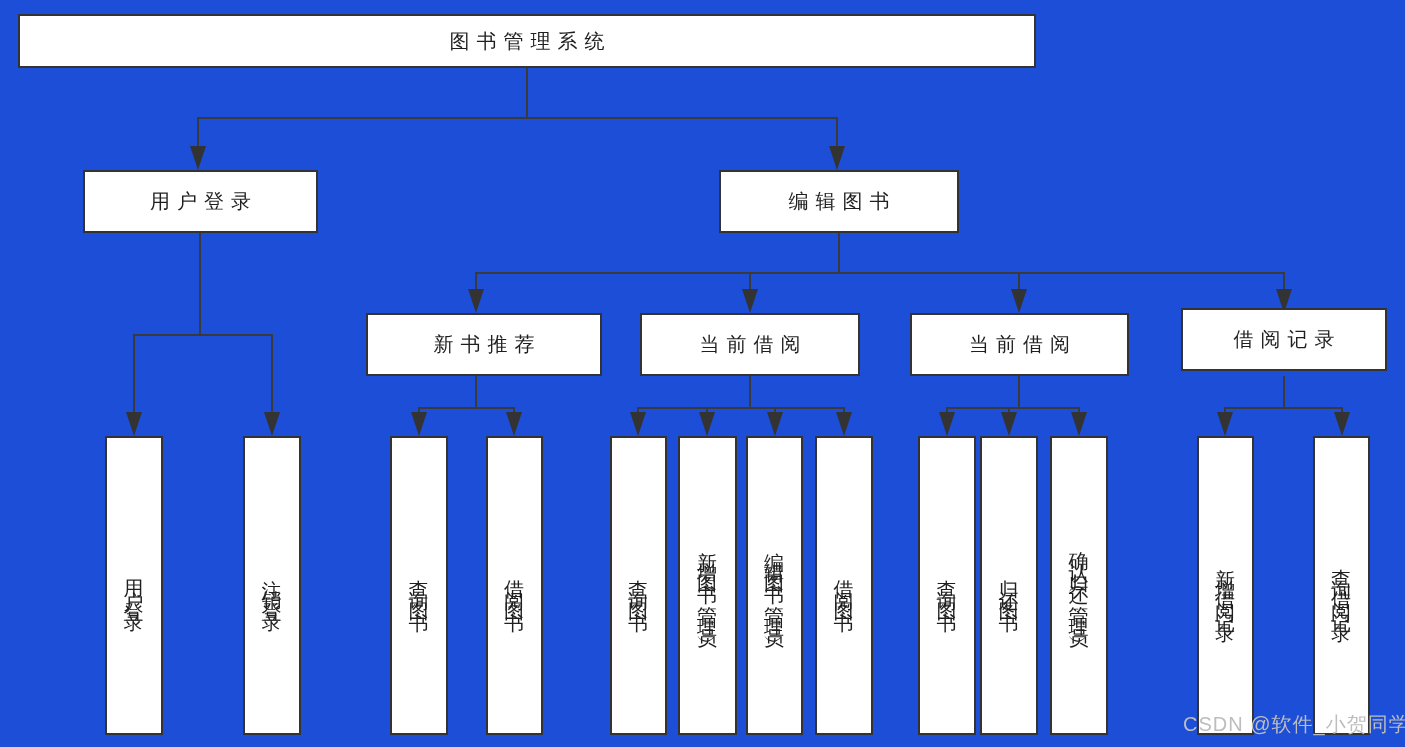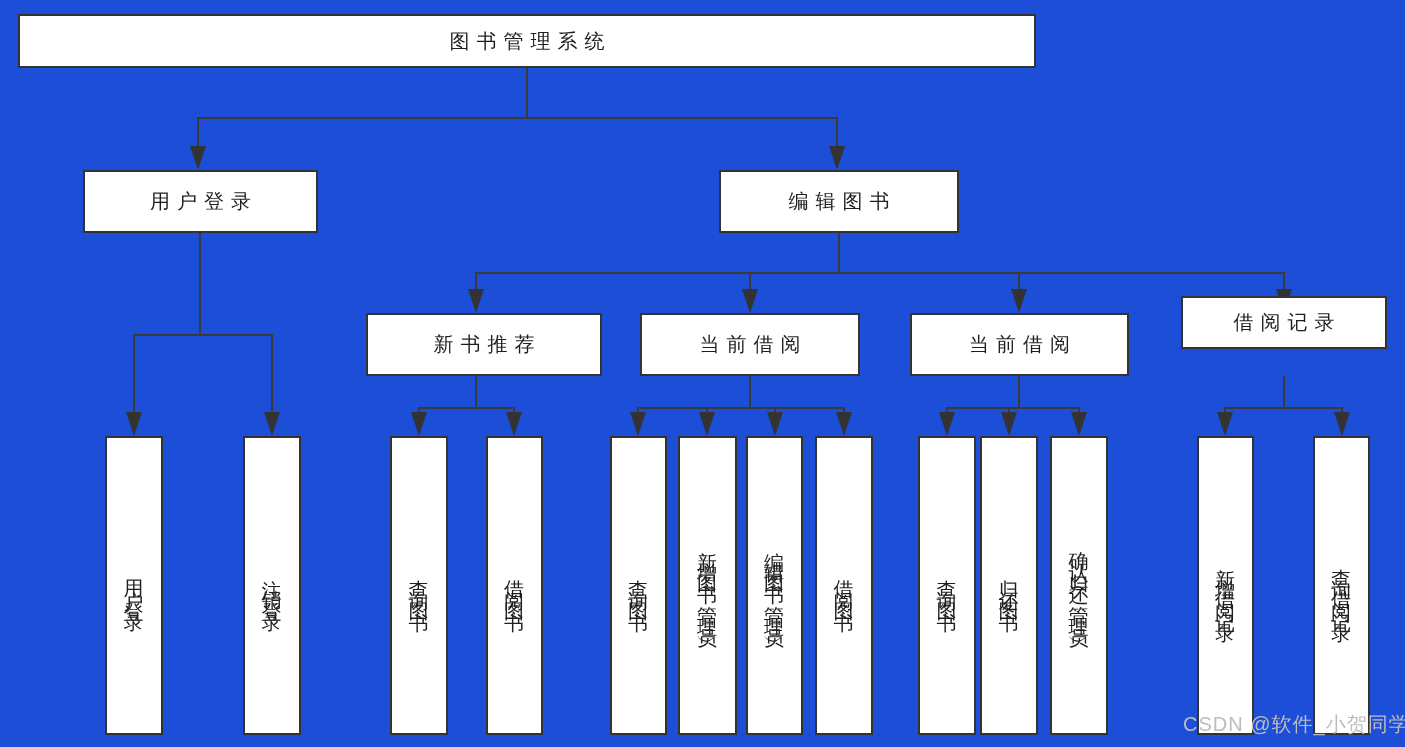--- a/index.html
+++ b/index.html
@@ -106,21 +106,21 @@
 
   <div class="node h-node" style="left:366px;top:313px;width:236px;height:63px;">
     <span>新书推荐</span>
   </div>
   <div class="node h-node" style="left:640px;top:313px;width:220px;height:63px;">
     <span>当前借阅</span>
   </div>
   <div class="node h-node" style="left:910px;top:313px;width:219px;height:63px;">
     <span>当前借阅</span>
   </div>
-  <div class="node h-node" style="left:1181px;top:296px;width:206px;height:53px;align-items:center;">
+  <div class="node h-node" style="left:1181px;top:308px;width:206px;height:63px;align-items:center;">
     <span>借阅记录</span>
   </div>
 
   <div class="node v-node" style="left:105px;top:436px;width:58px;height:299px;">
     <span class="vtxt">用户登录</span>
   </div>
   <div class="node v-node" style="left:243px;top:436px;width:58px;height:299px;">
     <span class="vtxt">注销登录</span>
   </div>
 

